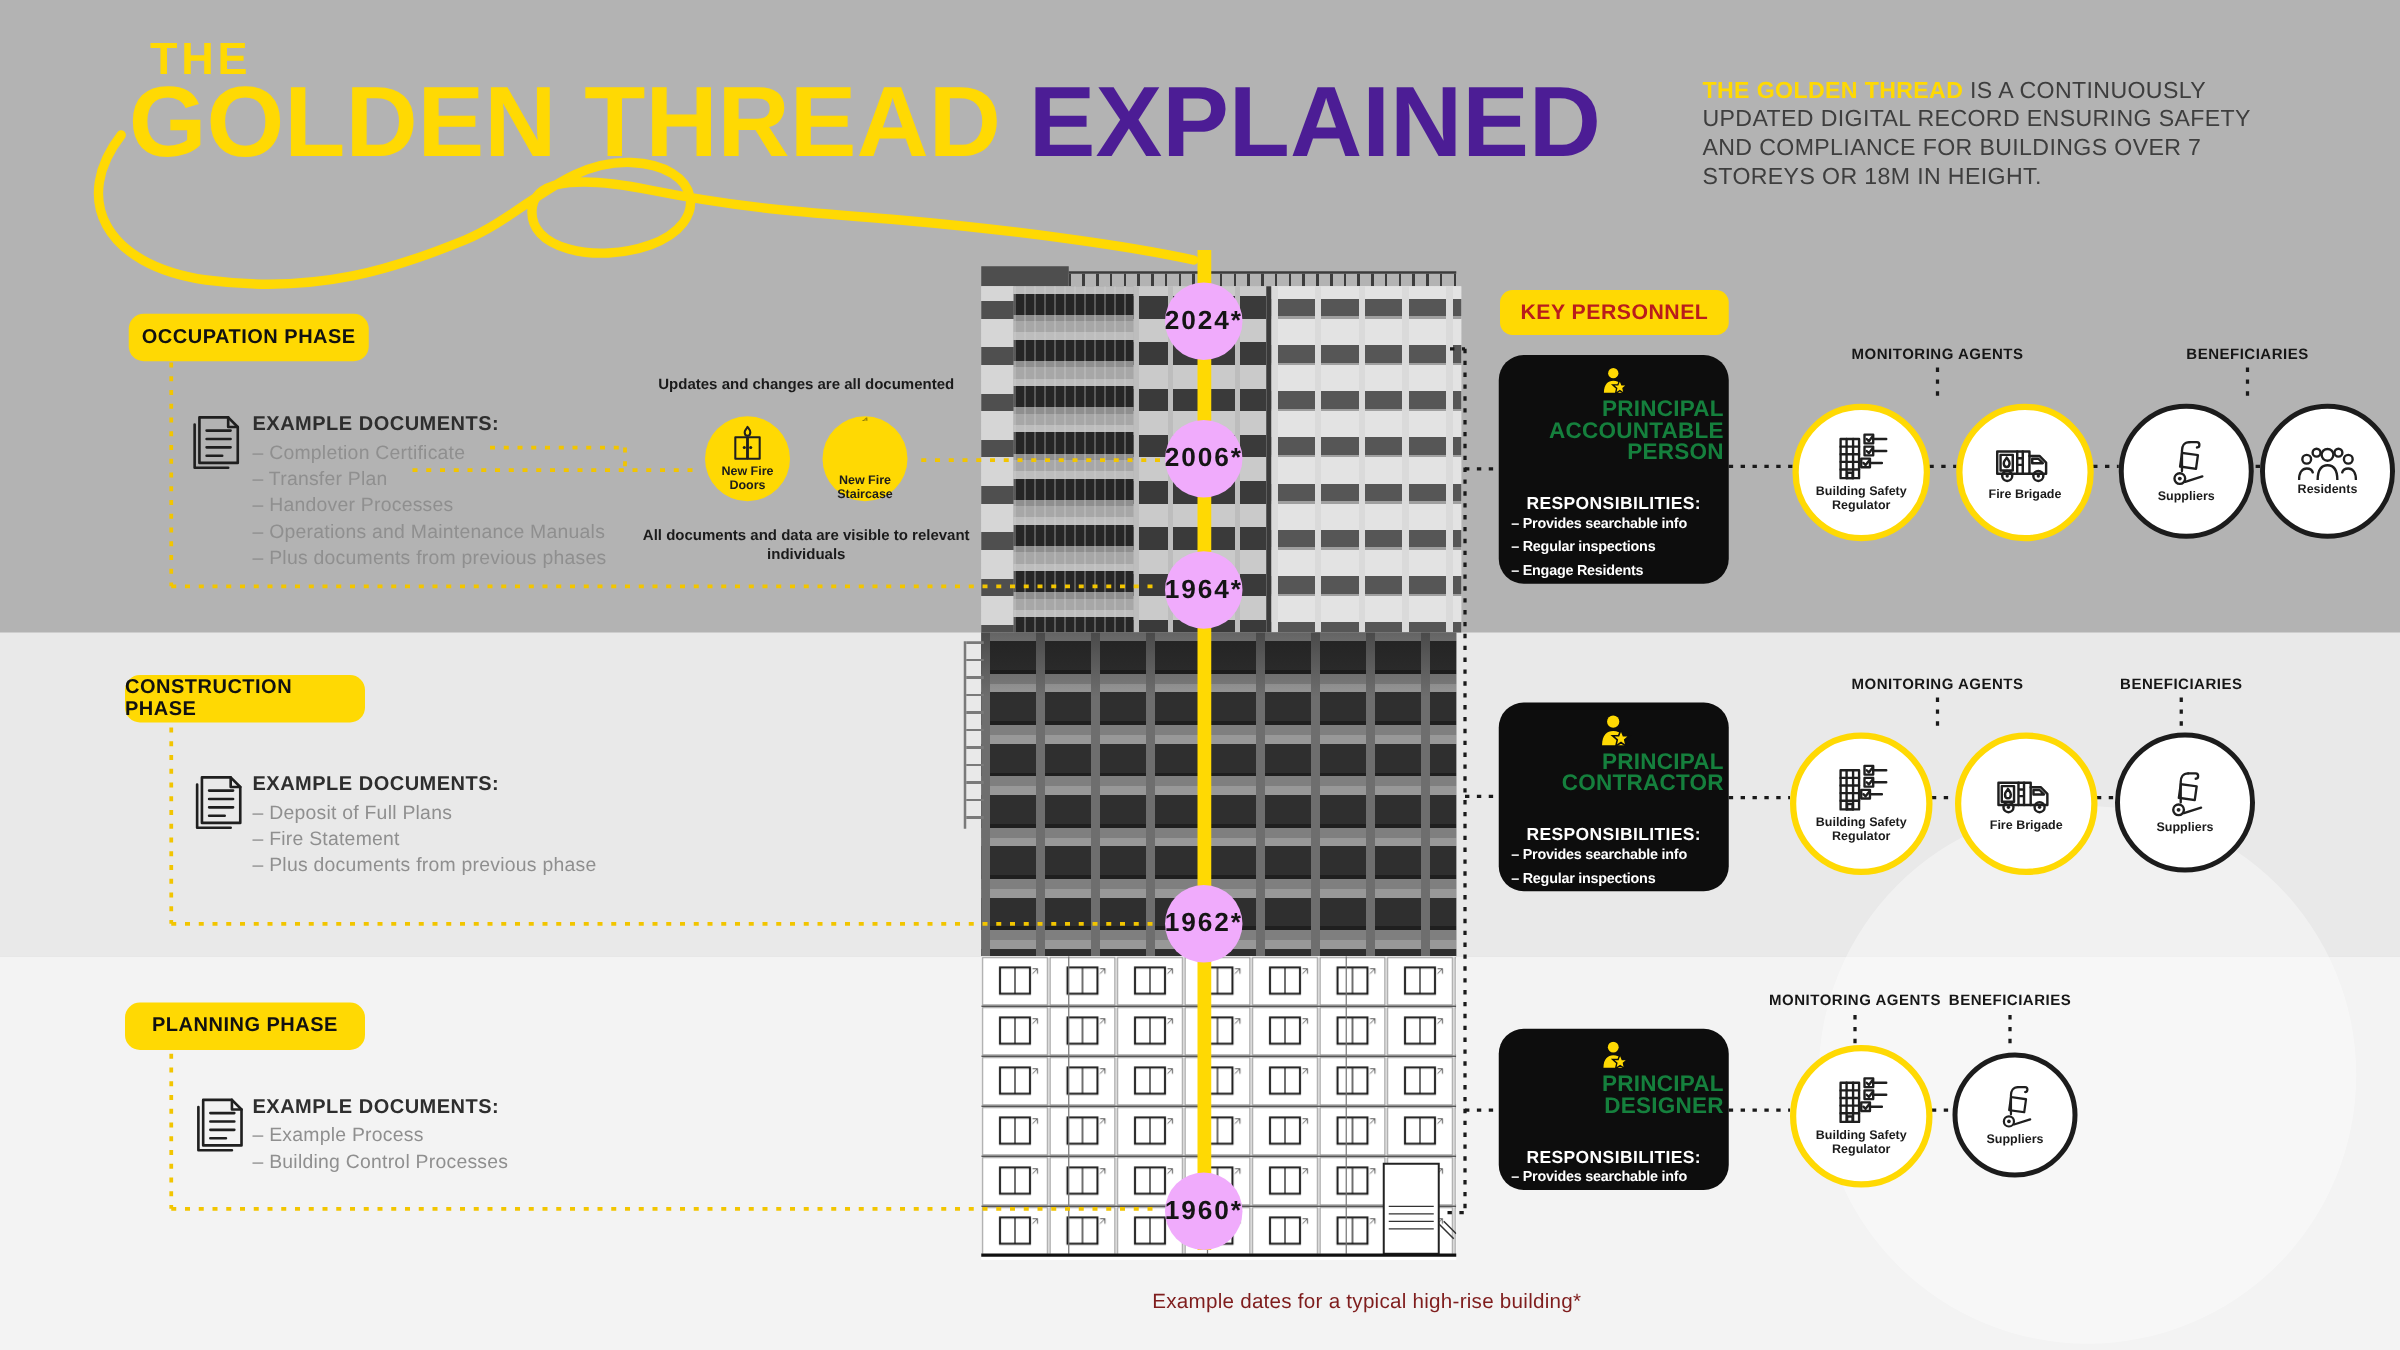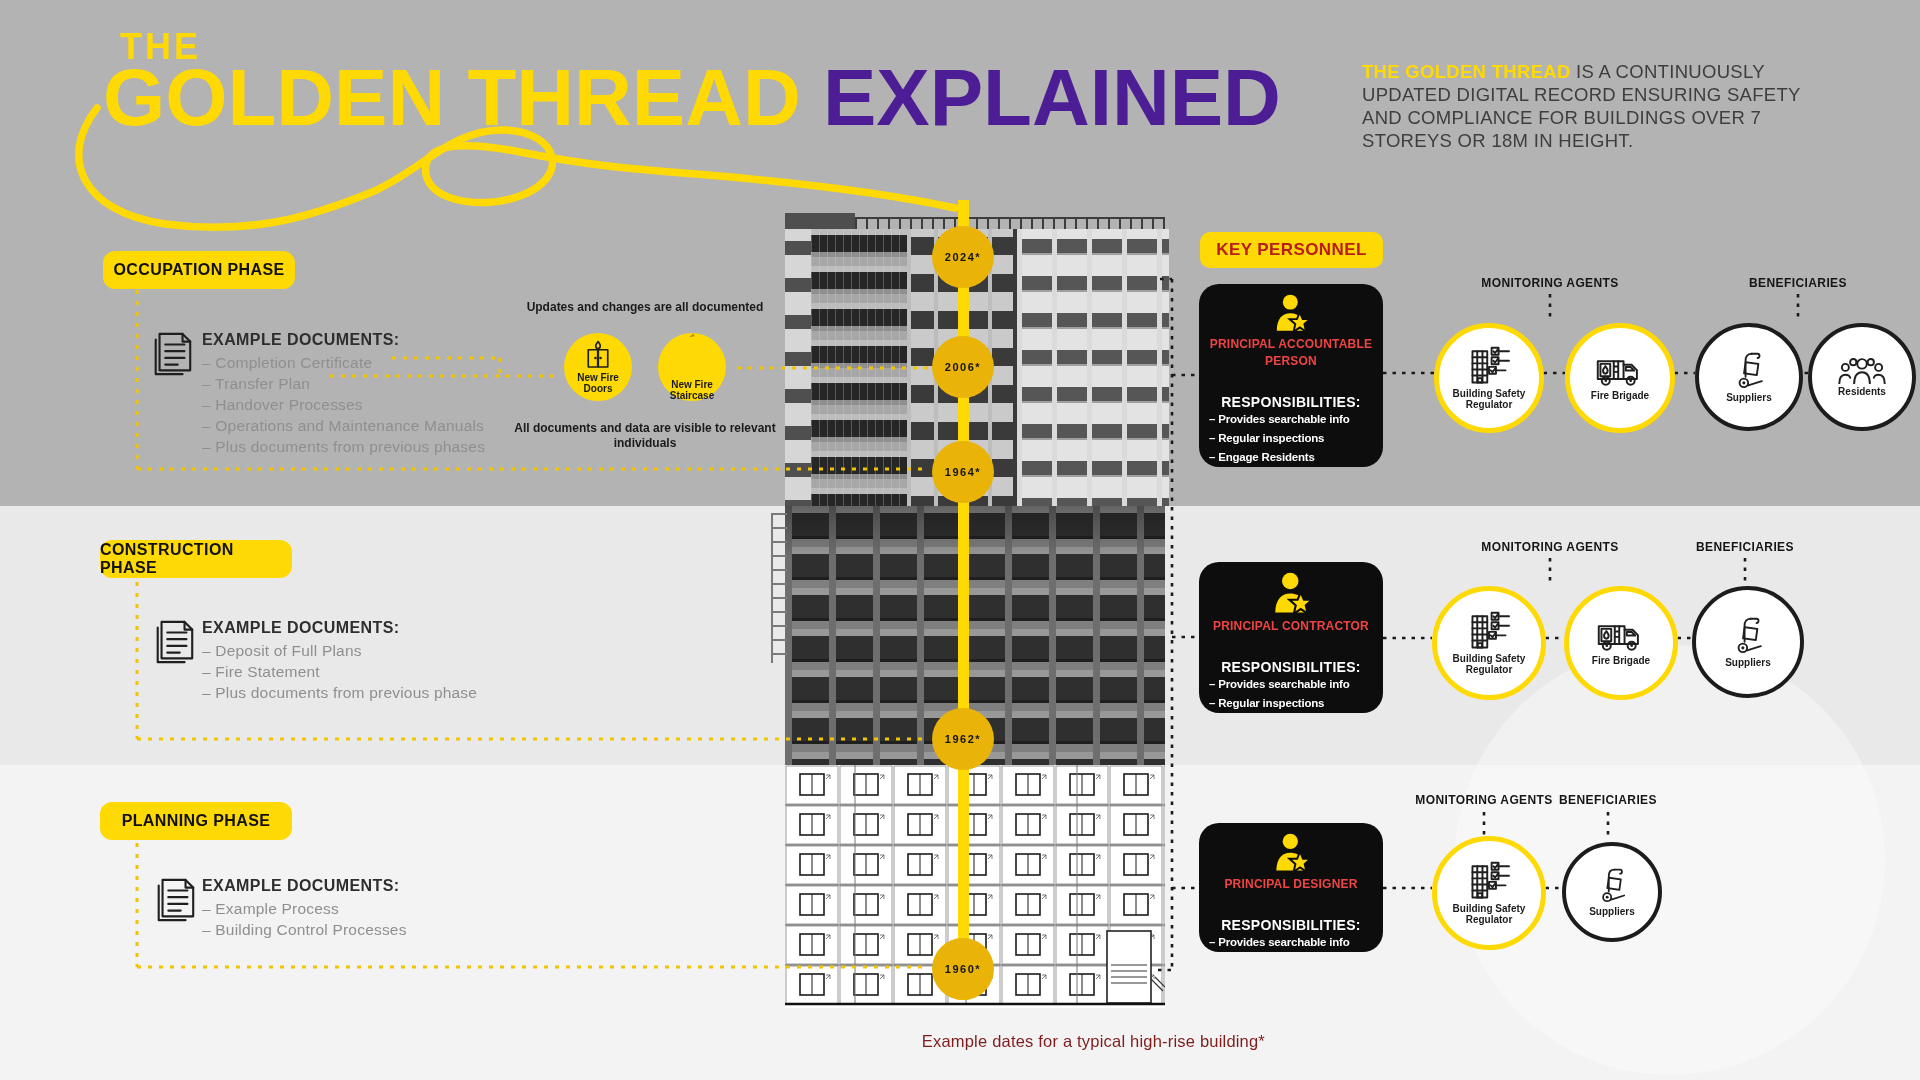--- a/index.html
+++ b/index.html
@@ -59,33 +59,33 @@
   .b-con{top:293px;height:259px;background-color:#6e6e6e;background-image:
     linear-gradient(180deg,rgba(15,15,15,.38) 0,rgba(15,15,15,0) 20%),
     repeating-linear-gradient(90deg,rgba(110,110,110,1) 0 7px,rgba(110,110,110,0) 7px 44px),
     repeating-linear-gradient(180deg,#989898 0 7px,#2f2f2f 7px 30px,#1f1f1f 30px 33px,#7f7f7f 33px 41px);}
   .scaffold{position:absolute;left:-14px;top:300px;width:14px;height:150px;
     border-left:2px solid #7a7a7a;
     background:repeating-linear-gradient(180deg,#7a7a7a 0 2px,transparent 2px 14px);}
   .b-plan{top:552px;height:243px;background:#ffffff;}
   
   .tl-bar{position:absolute;left:958px;top:200px;width:11px;height:800px;background:#FFD903;z-index:4;}
-  .tnode{position:absolute;left:932px;width:62px;height:62px;border-radius:50%;background:#eab308;
-    display:flex;align-items:center;justify-content:center;font-weight:bold;font-size:11px;
+  .tnode{position:absolute;left:932px;width:62px;height:62px;border-radius:50%;background:#f0abfc;
+    display:flex;align-items:center;justify-content:center;font-weight:bold;font-size:21px;
     color:#151515;letter-spacing:1.5px;z-index:5;}
   .caption{position:absolute;left:705px;top:1032px;width:560px;text-align:right;
     font-size:16.5px;font-weight:normal;color:#7f1d1d;z-index:4;letter-spacing:.2px;}
   
   .kp-badge{position:absolute;left:1200px;top:232px;width:183px;height:36px;background:#FFD903;
     border-radius:10px;display:flex;align-items:center;justify-content:center;
     font-weight:bold;font-size:17px;color:#b91c1c;letter-spacing:.4px;z-index:4;}
   .card{position:absolute;left:1199px;width:184px;background:#0d0d0d;border-radius:20px;
     z-index:4;display:flex;flex-direction:column;align-items:center;color:#fff;}
   .card .picon{margin-top:10px;}
-  .card .ctitle{color:#ef4444;font-weight:bold;font-size:12px;line-height:17px;text-align:center;
+  .card .ctitle{color:#15803d;font-weight:bold;font-size:18px;line-height:17px;text-align:right;
     letter-spacing:.2px;margin-top:4px;padding:0 4px;}
   .card .rtitle{font-weight:bold;font-size:14px;letter-spacing:.3px;margin-top:24px;}
   .card .ritem{font-weight:bold;font-size:11.5px;letter-spacing:-0.2px;line-height:19px;
     align-self:flex-start;padding-left:10px;}
   .grouphdr{position:absolute;transform:translateX(-50%);font-size:12px;font-weight:bold;
     color:#161616;letter-spacing:.4px;z-index:4;white-space:nowrap;}
   .pcirc{position:absolute;border-radius:50%;background:#fff;display:flex;flex-direction:column;
     align-items:center;justify-content:center;z-index:5;text-align:center;}
   .ring-y{border:5px solid #FFD903;} .ring-k{border:4px solid #1c1c1c;}
   .pcirc .lbl{font-size:10px;font-weight:bold;color:#1b1b1b;line-height:11.5px;margin-top:2px;}

